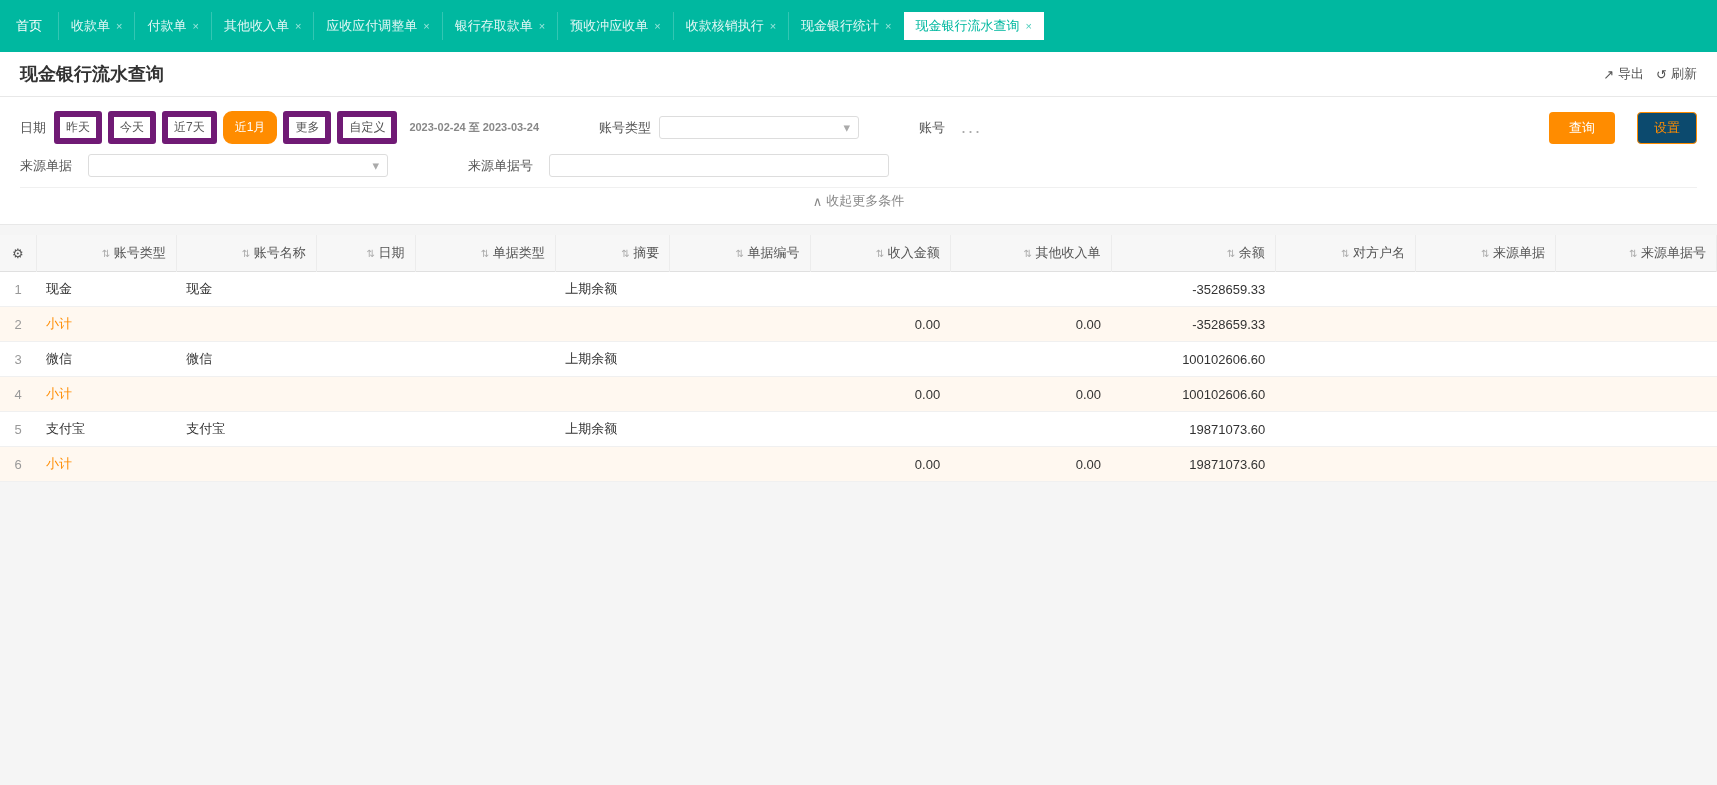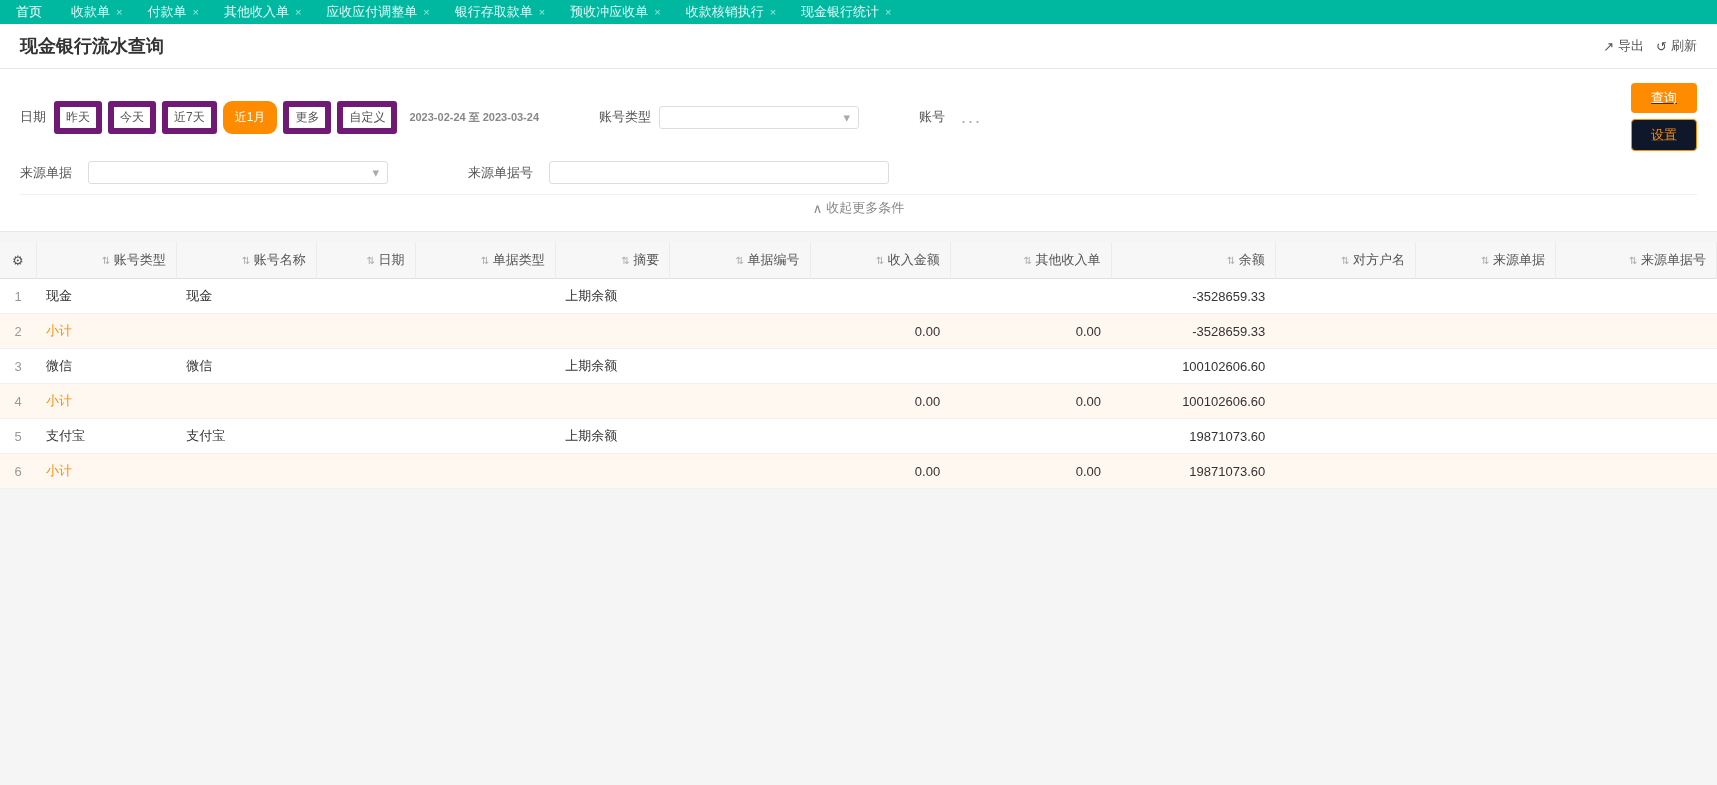--- a/index.html
+++ b/index.html
@@ -3,21 +3,21 @@
   <meta charset="utf-8">
   <style>
     * { box-sizing: border-box; margin: 0; padding: 0; }
     body { font-family: 'Microsoft YaHei', Arial, sans-serif; font-size: 13px; background: #f5f5f5; color: #333; }
 
     
     .top-nav {
       display: flex;
       align-items: center;
       background: #00b8a0;
-      height: 24px;
+      height: 52px;
       padding: 12px 0;
       overflow: hidden;
     }
     .nav-home {
       padding: 0 16px;
       color: #fff;
       font-size: 13px;
       height: 100%;
       display: flex;
       align-items: center;
@@ -156,21 +156,21 @@
     .query-btn {
       background: #ff8c00;
       color: #fff;
       border: none;
       border-radius: 4px;
       padding: 6px 20px;
       font-size: 13px;
       cursor: pointer;
     }
     .settings-btn {
-      background: #0f172a;
+      background: #0c4a6e;
       color: #ff8c00;
       border: 1px solid #ff8c00;
       border-radius: 4px;
       padding: 6px 16px;
       font-size: 13px;
       cursor: pointer;
     }
     .collapse-btn {
       display: flex;
       align-items: center;
@@ -319,21 +319,21 @@
         <span></span>
         <span style="color:#aaa;">▾</span>
       </div>
     </div>
 
     <div class="filter-item" style="margin-left: 40px;">
       <span class="filter-label">账号</span>
       <span class="filter-dots" style="margin-left:8px; font-size:18px; letter-spacing:2px;">...</span>
     </div>
 
-    <div style="margin-left: auto; display:flex; flex-direction: column; gap:6px;text-decoration:underline;">
+    <div style="margin-left: auto; display:flex; flex-direction: row; gap:22px;">
       <button class="query-btn">查询</button>
       <button class="settings-btn">设置</button>
     </div>
   </div>
 
   <div class="filter-row">
     <div class="filter-item">
       <span class="filter-label">来源单据</span>
       <div class="filter-select" style="width:300px; margin-left:8px;">
         <span></span>

